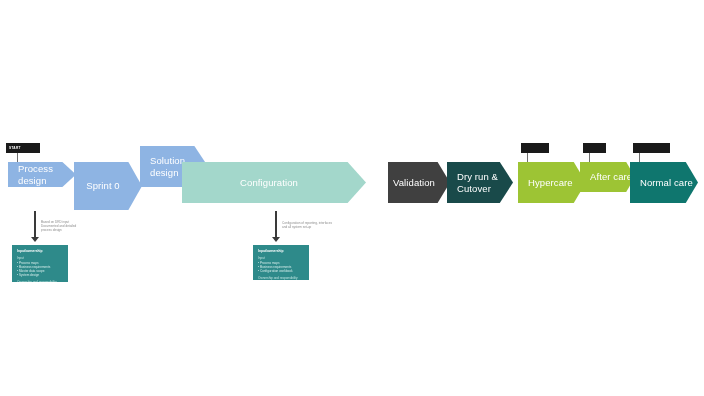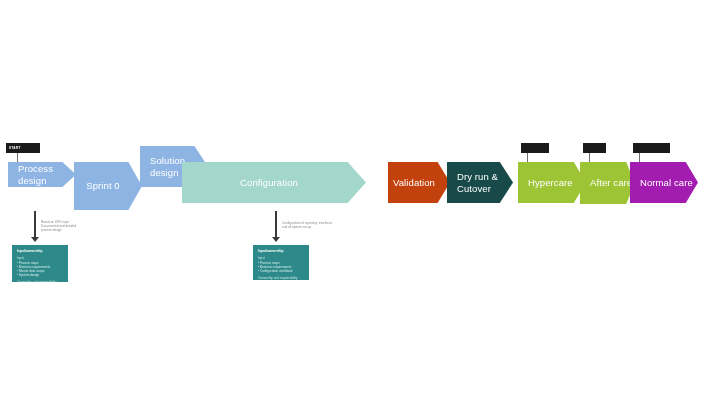--- a/index.html
+++ b/index.html
@@ -142,42 +142,42 @@
               clip-path:polygon(0 0, 80% 0, 100% 50%, 80% 100%, 0 100%);">
     <span class="lbl">Solution
 design</span>
   </div>
 
   <div class="chev ctr" style="left:182px;top:162px;width:184px;height:41px;background:#a3d7cb;
               clip-path:polygon(0 0, 90% 0, 100% 50%, 90% 100%, 0 100%);">
     <span class="lbl">Configuration</span>
   </div>
 
-  <div class="chev ctr" style="left:388px;top:162px;width:62px;height:41px;background:#c2410c;
+  <div class="chev ctr" style="left:388px;top:162px;width:62px;height:41px;background:#404040;
               clip-path:polygon(0 0, 80% 0, 100% 50%, 80% 100%, 0 100%);">
     <span class="lbl">Validation</span>
   </div>
 
   <div class="chev lft" style="left:447px;top:162px;width:66px;height:41px;background:#194a4a;
               clip-path:polygon(0 0, 80% 0, 100% 50%, 80% 100%, 0 100%);">
     <span class="lbl">Dry run &amp;
 Cutover</span>
   </div>
 
   <div class="chev lft" style="left:518px;top:162px;width:68px;height:41px;background:#9dc434;
               clip-path:polygon(0 0, 82% 0, 100% 50%, 82% 100%, 0 100%);">
     <span class="lbl">Hypercare</span>
   </div>
 
-  <div class="chev lft" style="left:580px;top:162px;width:55px;height:42px;background:#9dc434;
+  <div class="chev lft" style="left:580px;top:162px;width:55px;height:30px;background:#9dc434;
               clip-path:polygon(0 0, 84% 0, 100% 50%, 84% 100%, 0 100%);">
     <span class="lbl">After care</span>
   </div>
 
-  <div class="chev lft" style="left:630px;top:162px;width:68px;height:41px;background:#a21caf;
+  <div class="chev lft" style="left:630px;top:162px;width:68px;height:41px;background:#0f766e;
               clip-path:polygon(0 0, 82% 0, 100% 50%, 82% 100%, 0 100%);">
     <span class="lbl">Normal care</span>
   </div>
 
   <div class="annarrow" style="left:34px;top:211px;width:2px;height:31px;">
     <div class="shaft" style="height:26px;"></div>
     <div class="head" style="top:26px;"></div>
   </div>
 
   <div class="anncap" style="left:41px;top:220px;width:62px;">Based on DRD input

